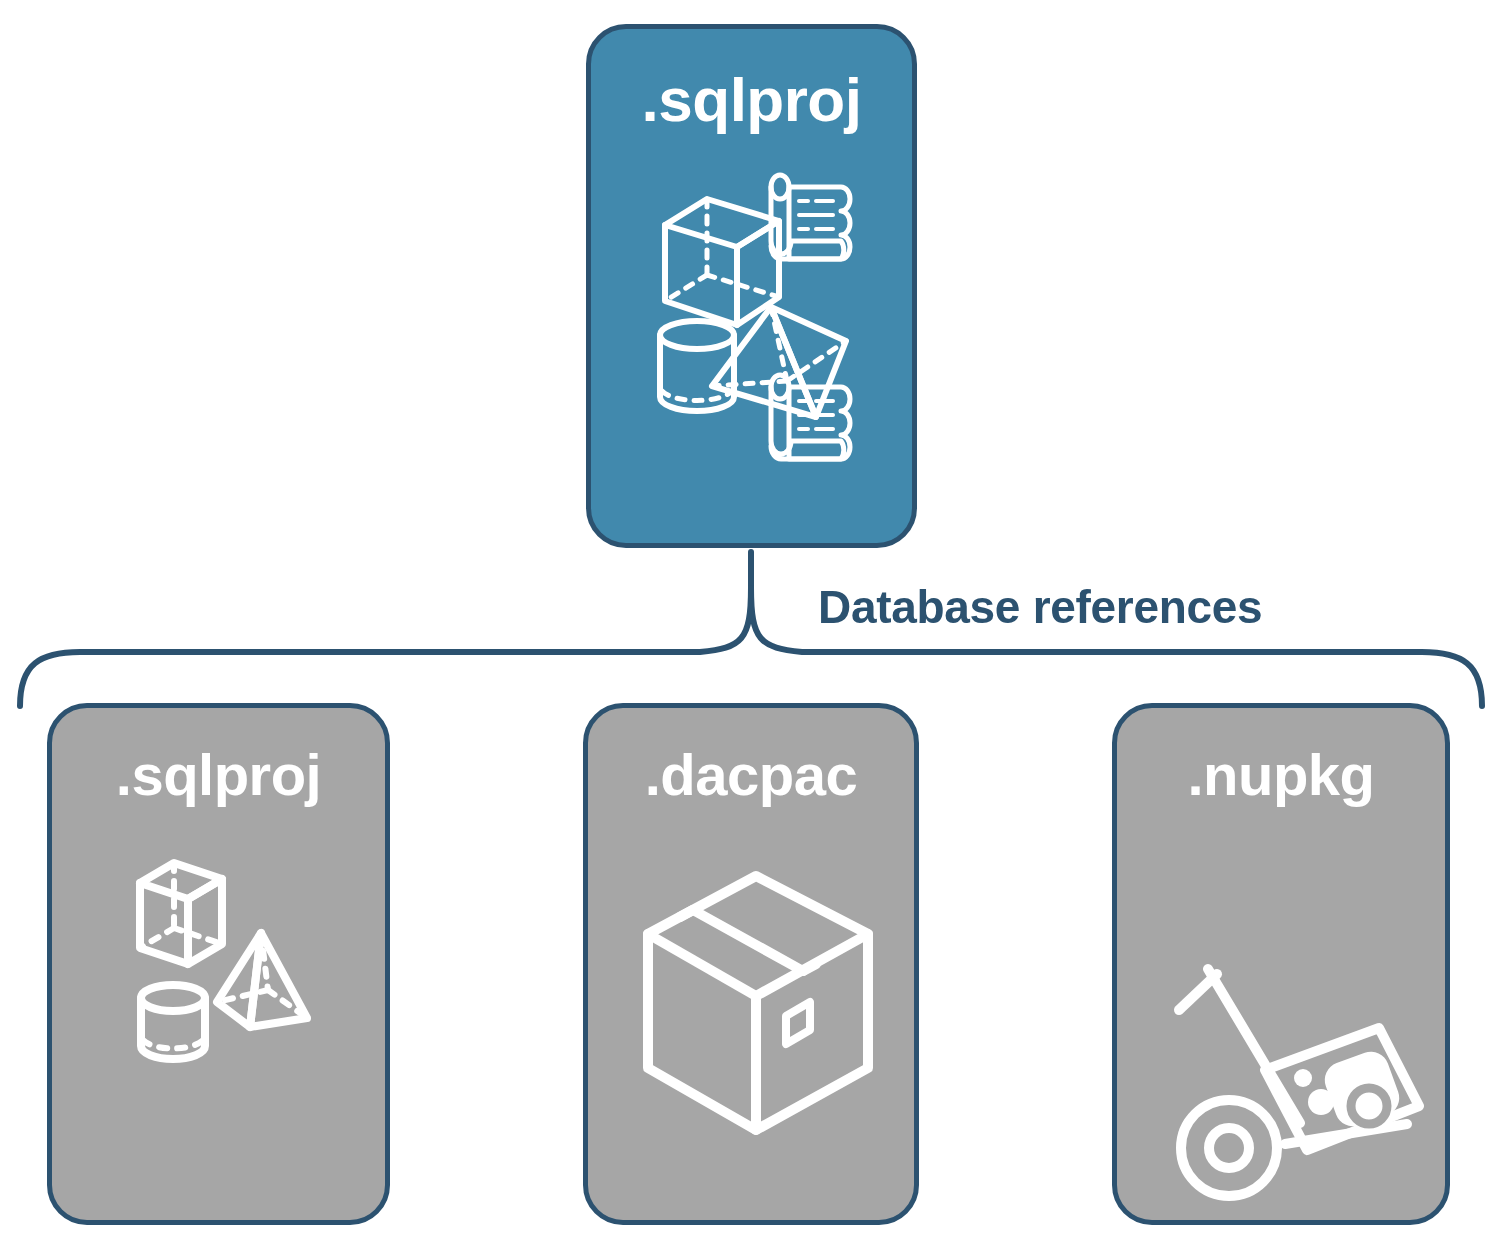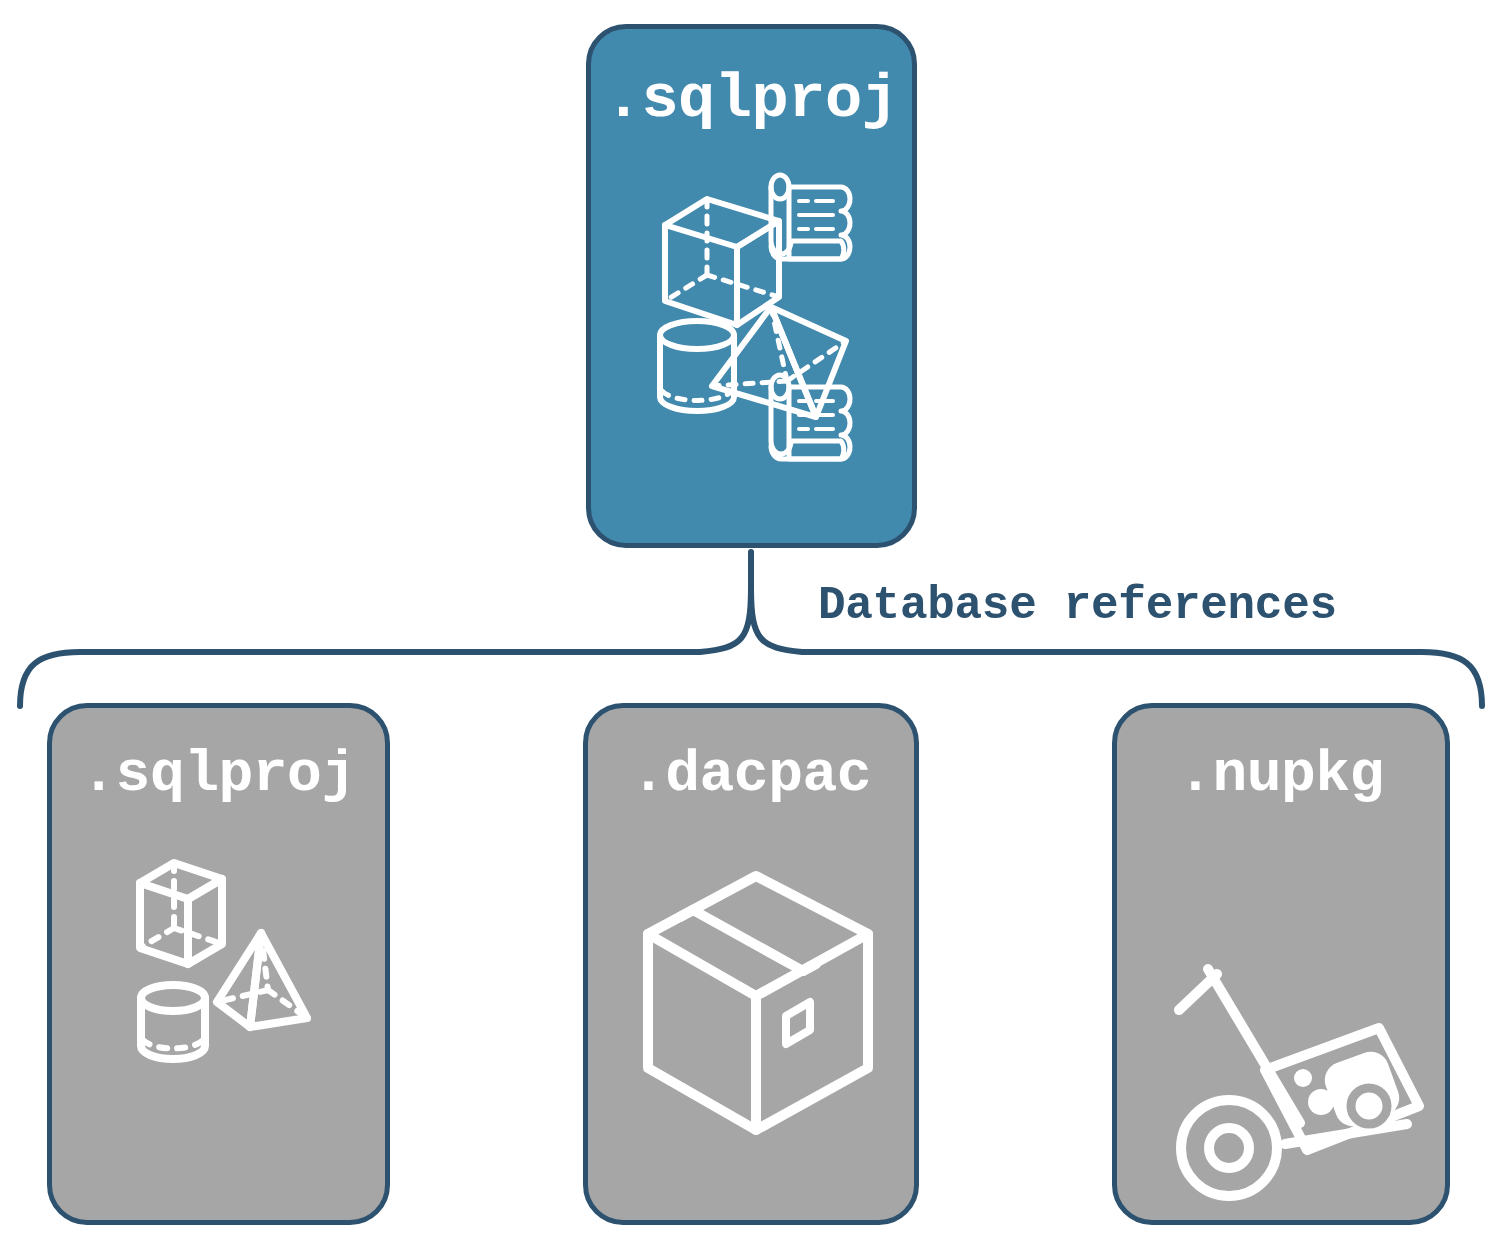--- a/index.html
+++ b/index.html
@@ -12,21 +12,20 @@
     height: 1250px;
     position: relative;
     overflow: hidden;
     font-family: "Liberation Sans", sans-serif;
   }
   #stage {
     position: absolute;
     left: 0; top: 0;
     width: 1500px;
     height: 1250px;
-    font-family: Liberation Mono, monospace;
   }
   .node {
     position: absolute;
     box-sizing: border-box;
     border: 5px solid #2C5270;
     border-radius: 40px;
     display: flex;
     flex-direction: column;
     align-items: center;
   }

